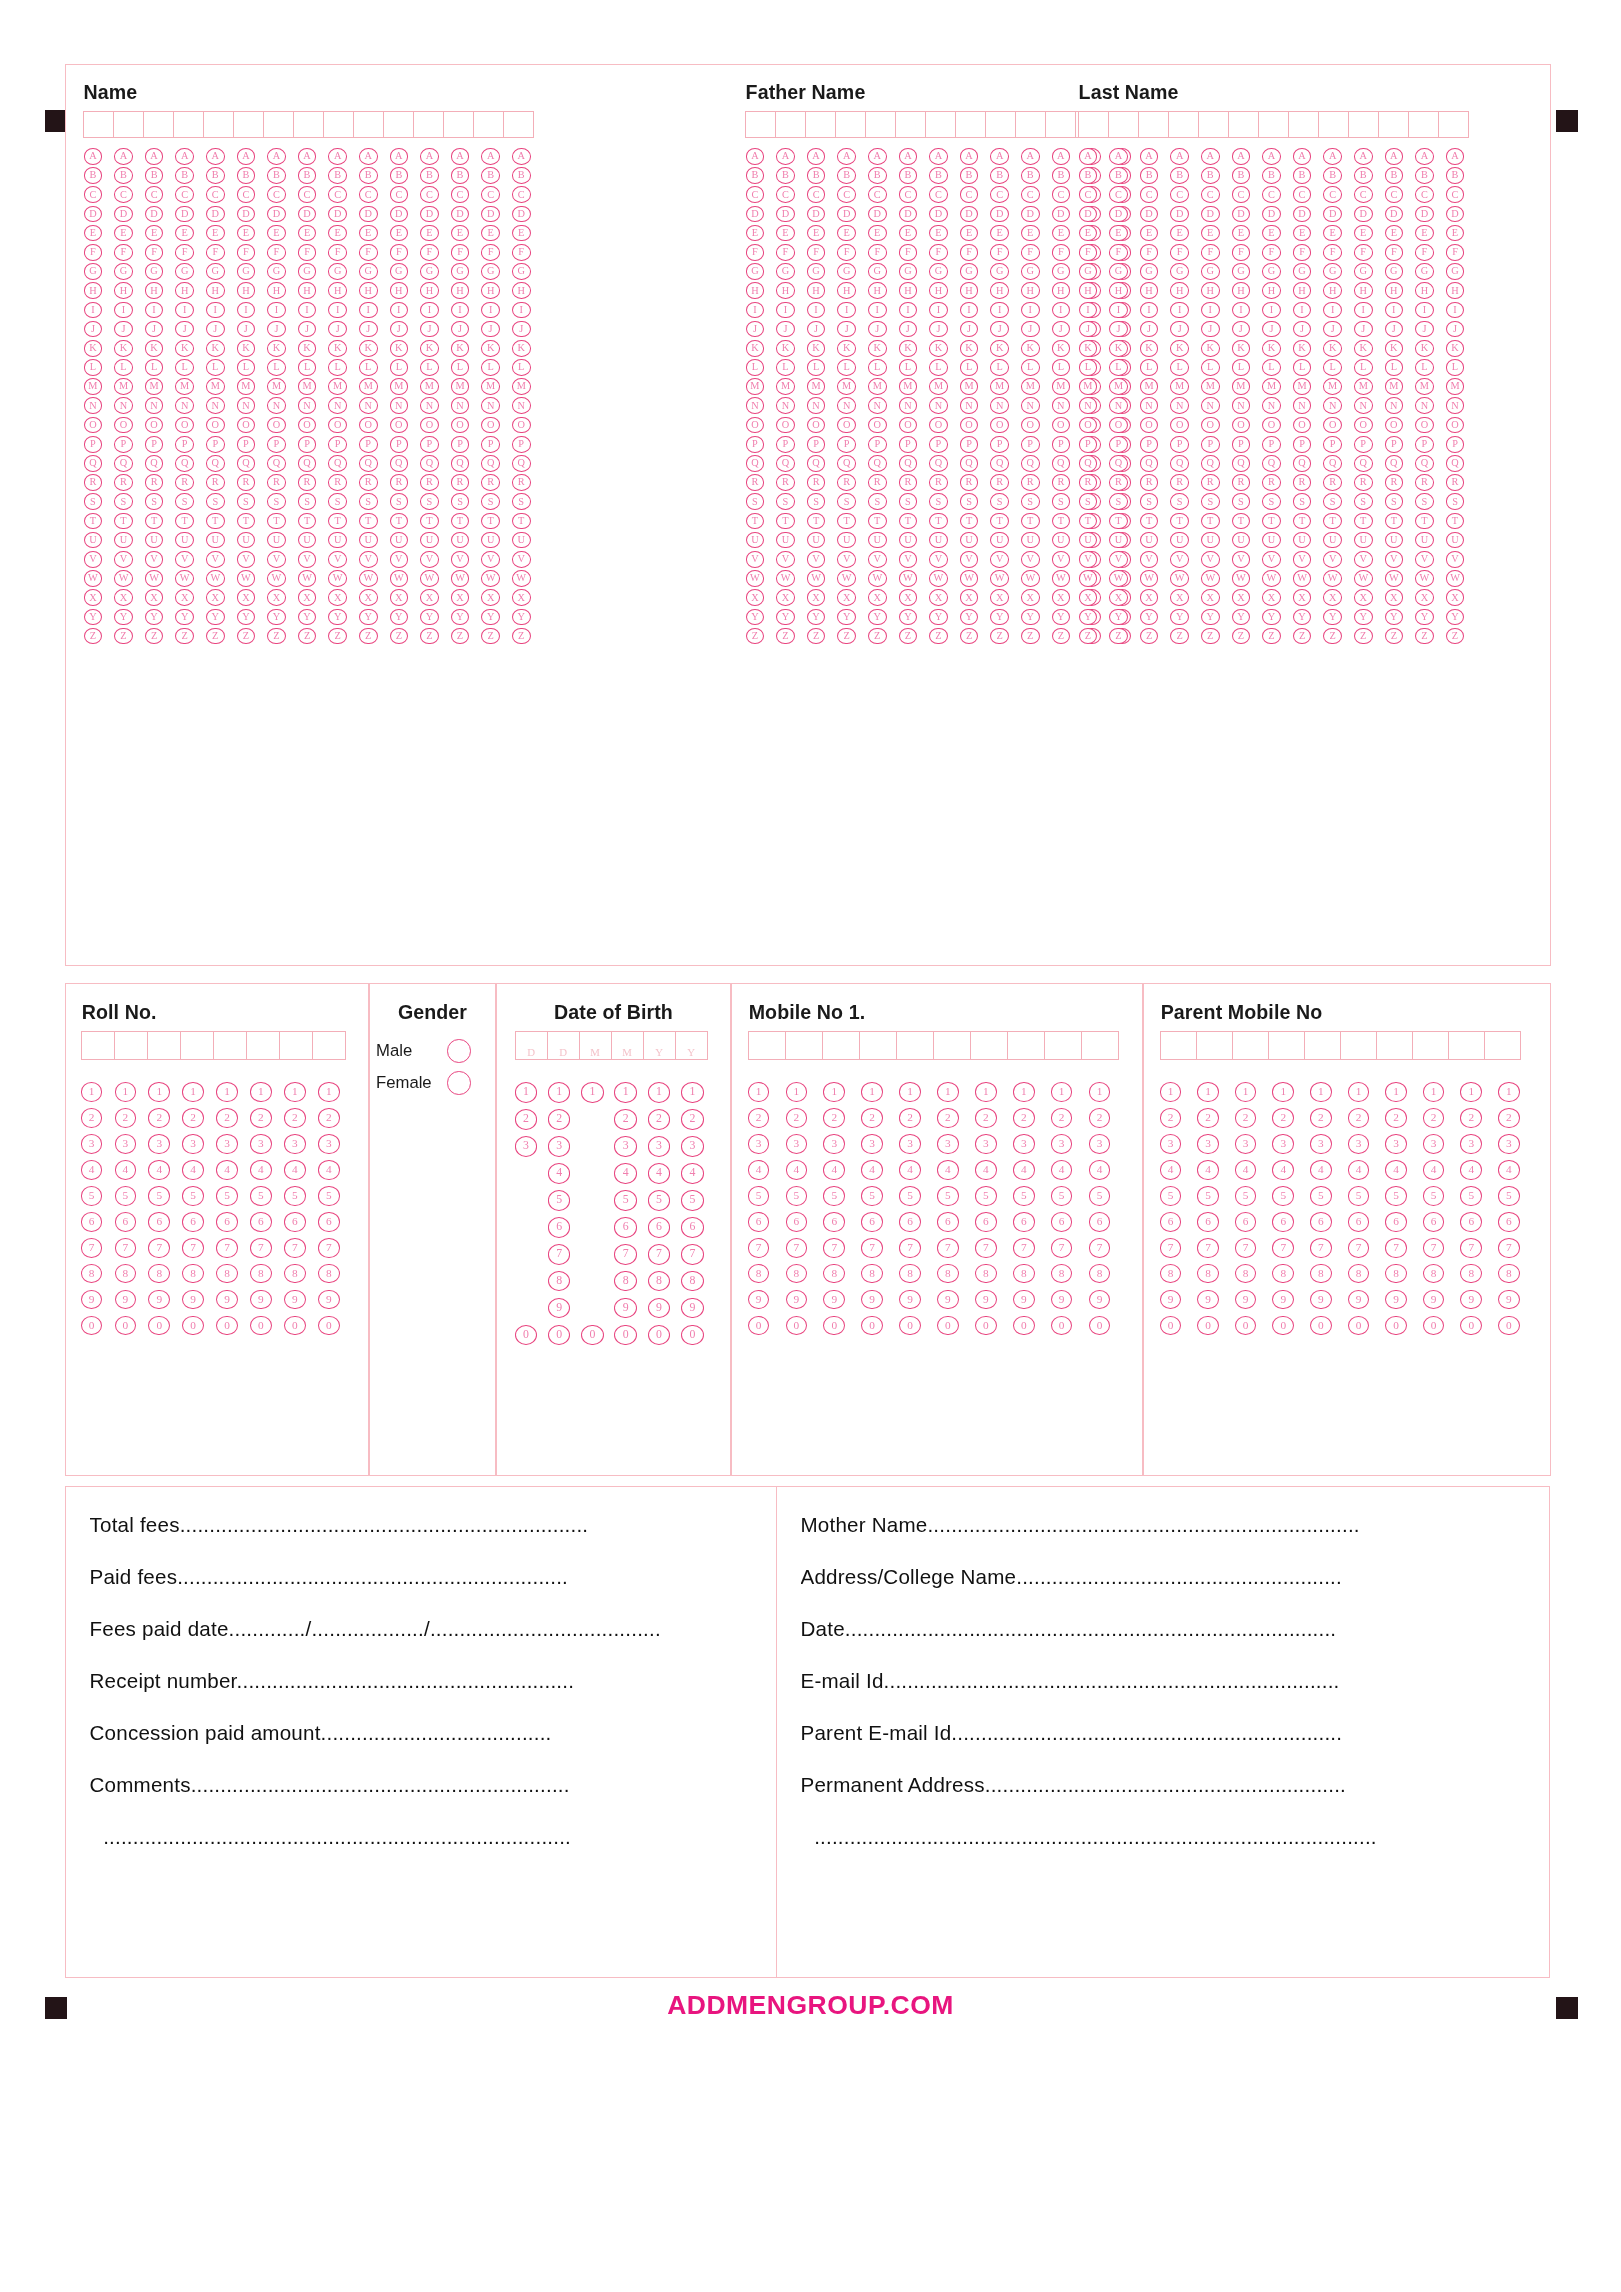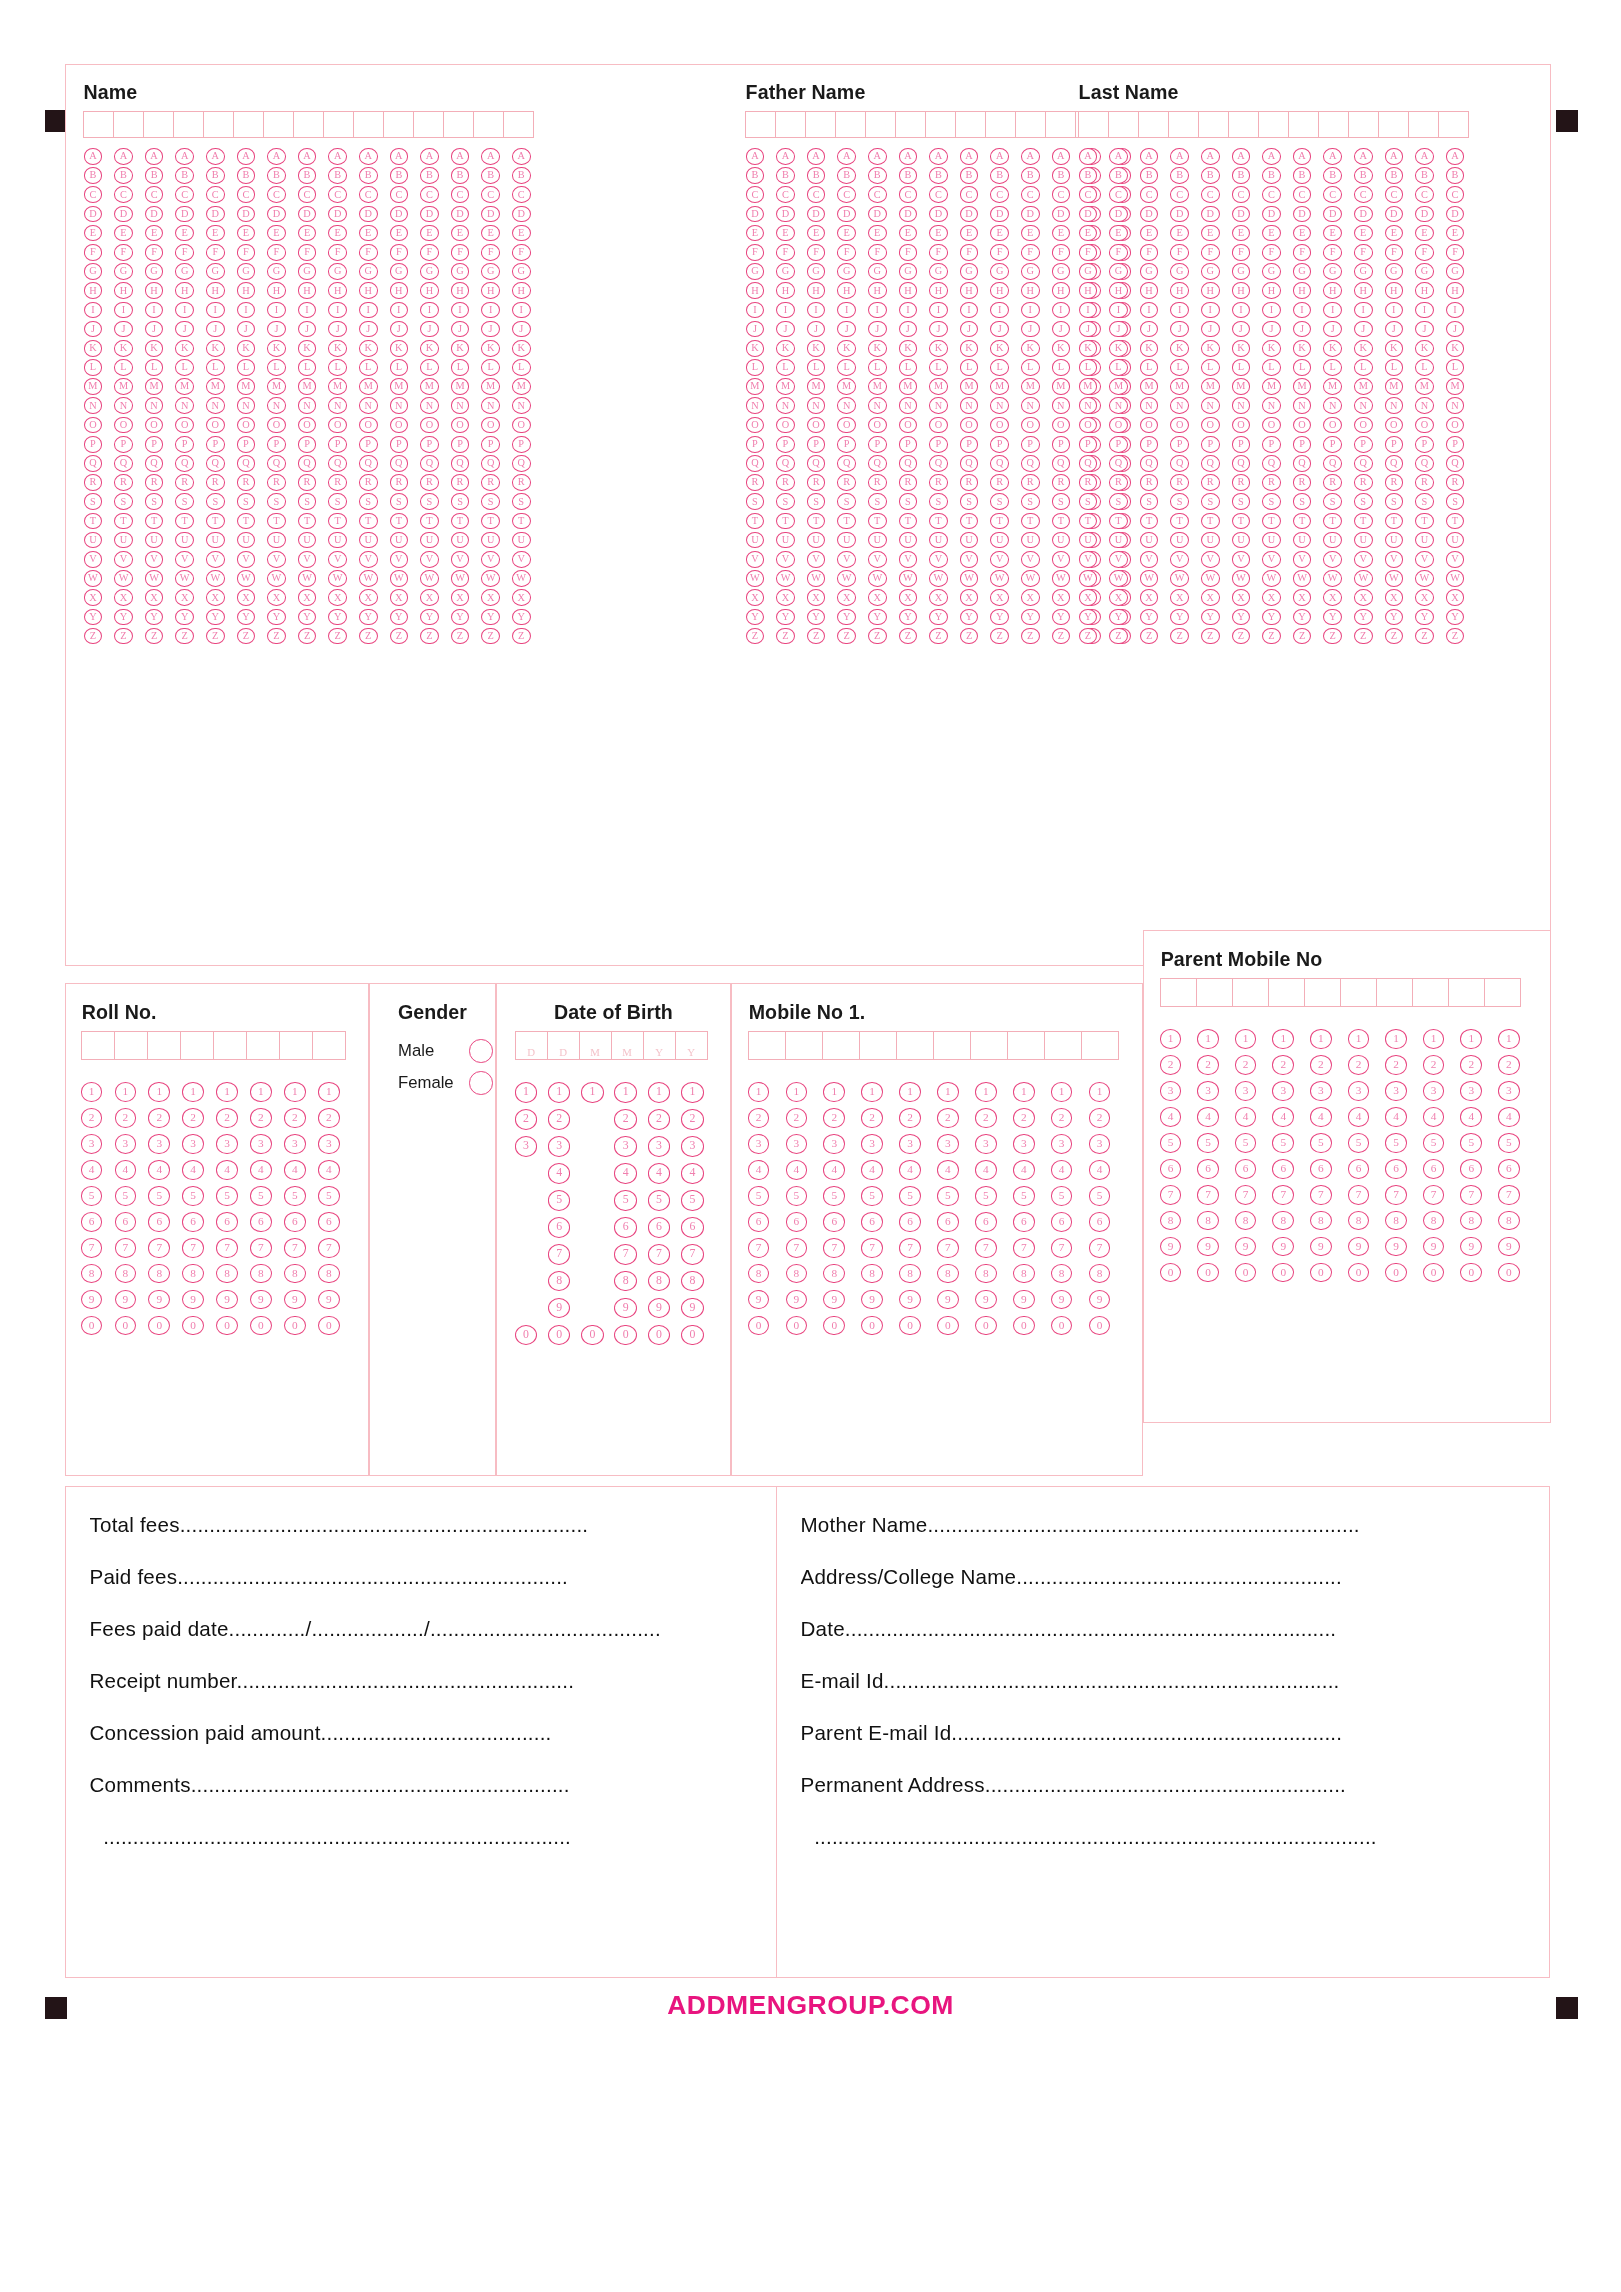--- a/index.html
+++ b/index.html
@@ -1454,21 +1454,21 @@
           <div class="bub">7</div>
           <div class="bub">8</div>
           <div class="bub">9</div>
           <div class="bub">0</div>
         </div>
       </div>
   </div>
 
   <div class="panel" id="gender-panel" style="left:369px; top:983px; width:127px; height:493px;">
     <div class="sec-title center" style="position:absolute; left:0; right:0; top:18.6px;">Gender</div>
-    <div id="gender-options" style="position:absolute; left:28px; top:55px;">
+    <div id="gender-options" style="position:absolute; left:6px; top:55px;">
         <div class="gender-row">
           <span class="glabel">Male</span>
           <span class="gender-bub"></span>
         </div>
         <div class="gender-row">
           <span class="glabel">Female</span>
           <span class="gender-bub"></span>
         </div>
       </div>
   </div>
@@ -1702,21 +1702,21 @@
           <div class="bub">5</div>
           <div class="bub">6</div>
           <div class="bub">7</div>
           <div class="bub">8</div>
           <div class="bub">9</div>
           <div class="bub">0</div>
         </div>
       </div>
   </div>
 
-  <div class="panel" id="parentmob-panel" style="left:1143px; top:930px; width:408px; height:493px;text-decoration:underline;">
+  <div class="panel" id="parentmob-panel" style="left:1143px; top:983px; width:408px; height:493px;text-decoration:underline;">
     <div class="sec-title" style="position:absolute; left:16.7px; top:18.6px;">Parent Mobile No</div>
     <div class="boxrow" id="parentmob-boxes" style="position:absolute; left:15.7px; top:47px;">
         <div class="cell" style="width: 37px; height: 29px;"></div>
         <div class="cell" style="width: 37px; height: 29px;"></div>
         <div class="cell" style="width: 37px; height: 29px;"></div>
         <div class="cell" style="width: 37px; height: 29px;"></div>
         <div class="cell" style="width: 37px; height: 29px;"></div>
         <div class="cell" style="width: 37px; height: 29px;"></div>
         <div class="cell" style="width: 37px; height: 29px;"></div>
         <div class="cell" style="width: 37px; height: 29px;"></div>

